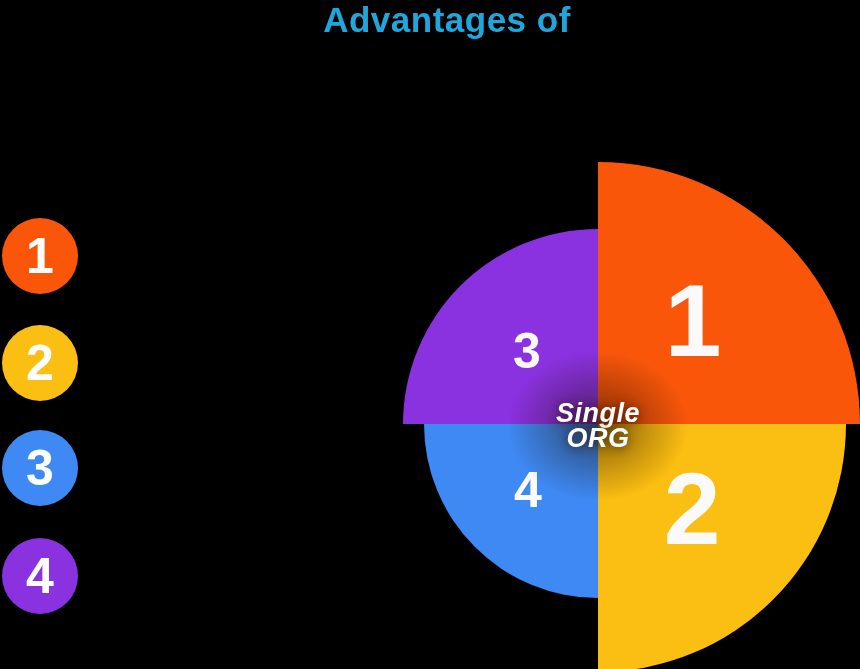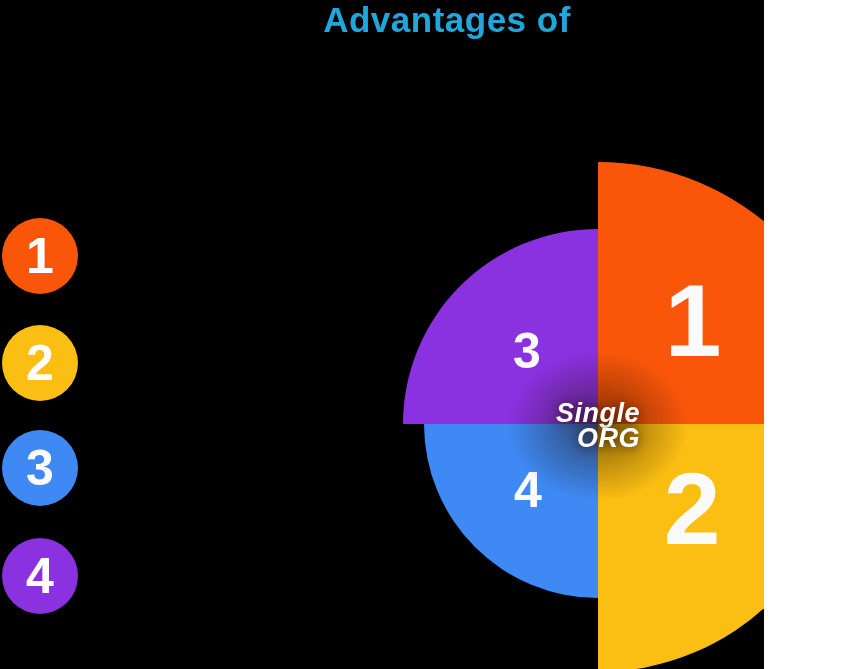--- a/index.html
+++ b/index.html
@@ -4,21 +4,21 @@
 <style>
   html, body { margin: 0; padding: 0; }
   body {
     width: 860px; height: 669px;
     overflow: hidden;
     font-family: "Liberation Sans", sans-serif;
     position: relative;
   }
   .stage {
     position: absolute; inset: 0;
-    width: 764px; height: 669px;
+    width: 860px; height: 669px;
     background: #000000;
     overflow: hidden;
   }
 
   
   .title {
     position: absolute;
     left: 447px; top: -7px;
     transform: translateX(-50%);
     width: max-content;
@@ -71,21 +71,21 @@
     background: radial-gradient(closest-side,
       rgba(35,15,0,0.55) 0%,
       rgba(35,15,0,0.30) 45%,
       rgba(35,15,0,0) 100%);
     pointer-events: none;
   }
   .center-label {
     position: absolute;
     left: 598px; top: 426px;
     transform: translate(-50%, -50%);
-    text-align: right;
+    text-align: center;
     color: #FFFFFF;
     font-style: italic;
     font-weight: 700;
     font-size: 27px;
     line-height: 25px;
     letter-spacing: 0.5px;
     text-shadow: 0 1px 10px rgba(30,10,0,0.65);
     white-space: nowrap;
   }
 </style>

